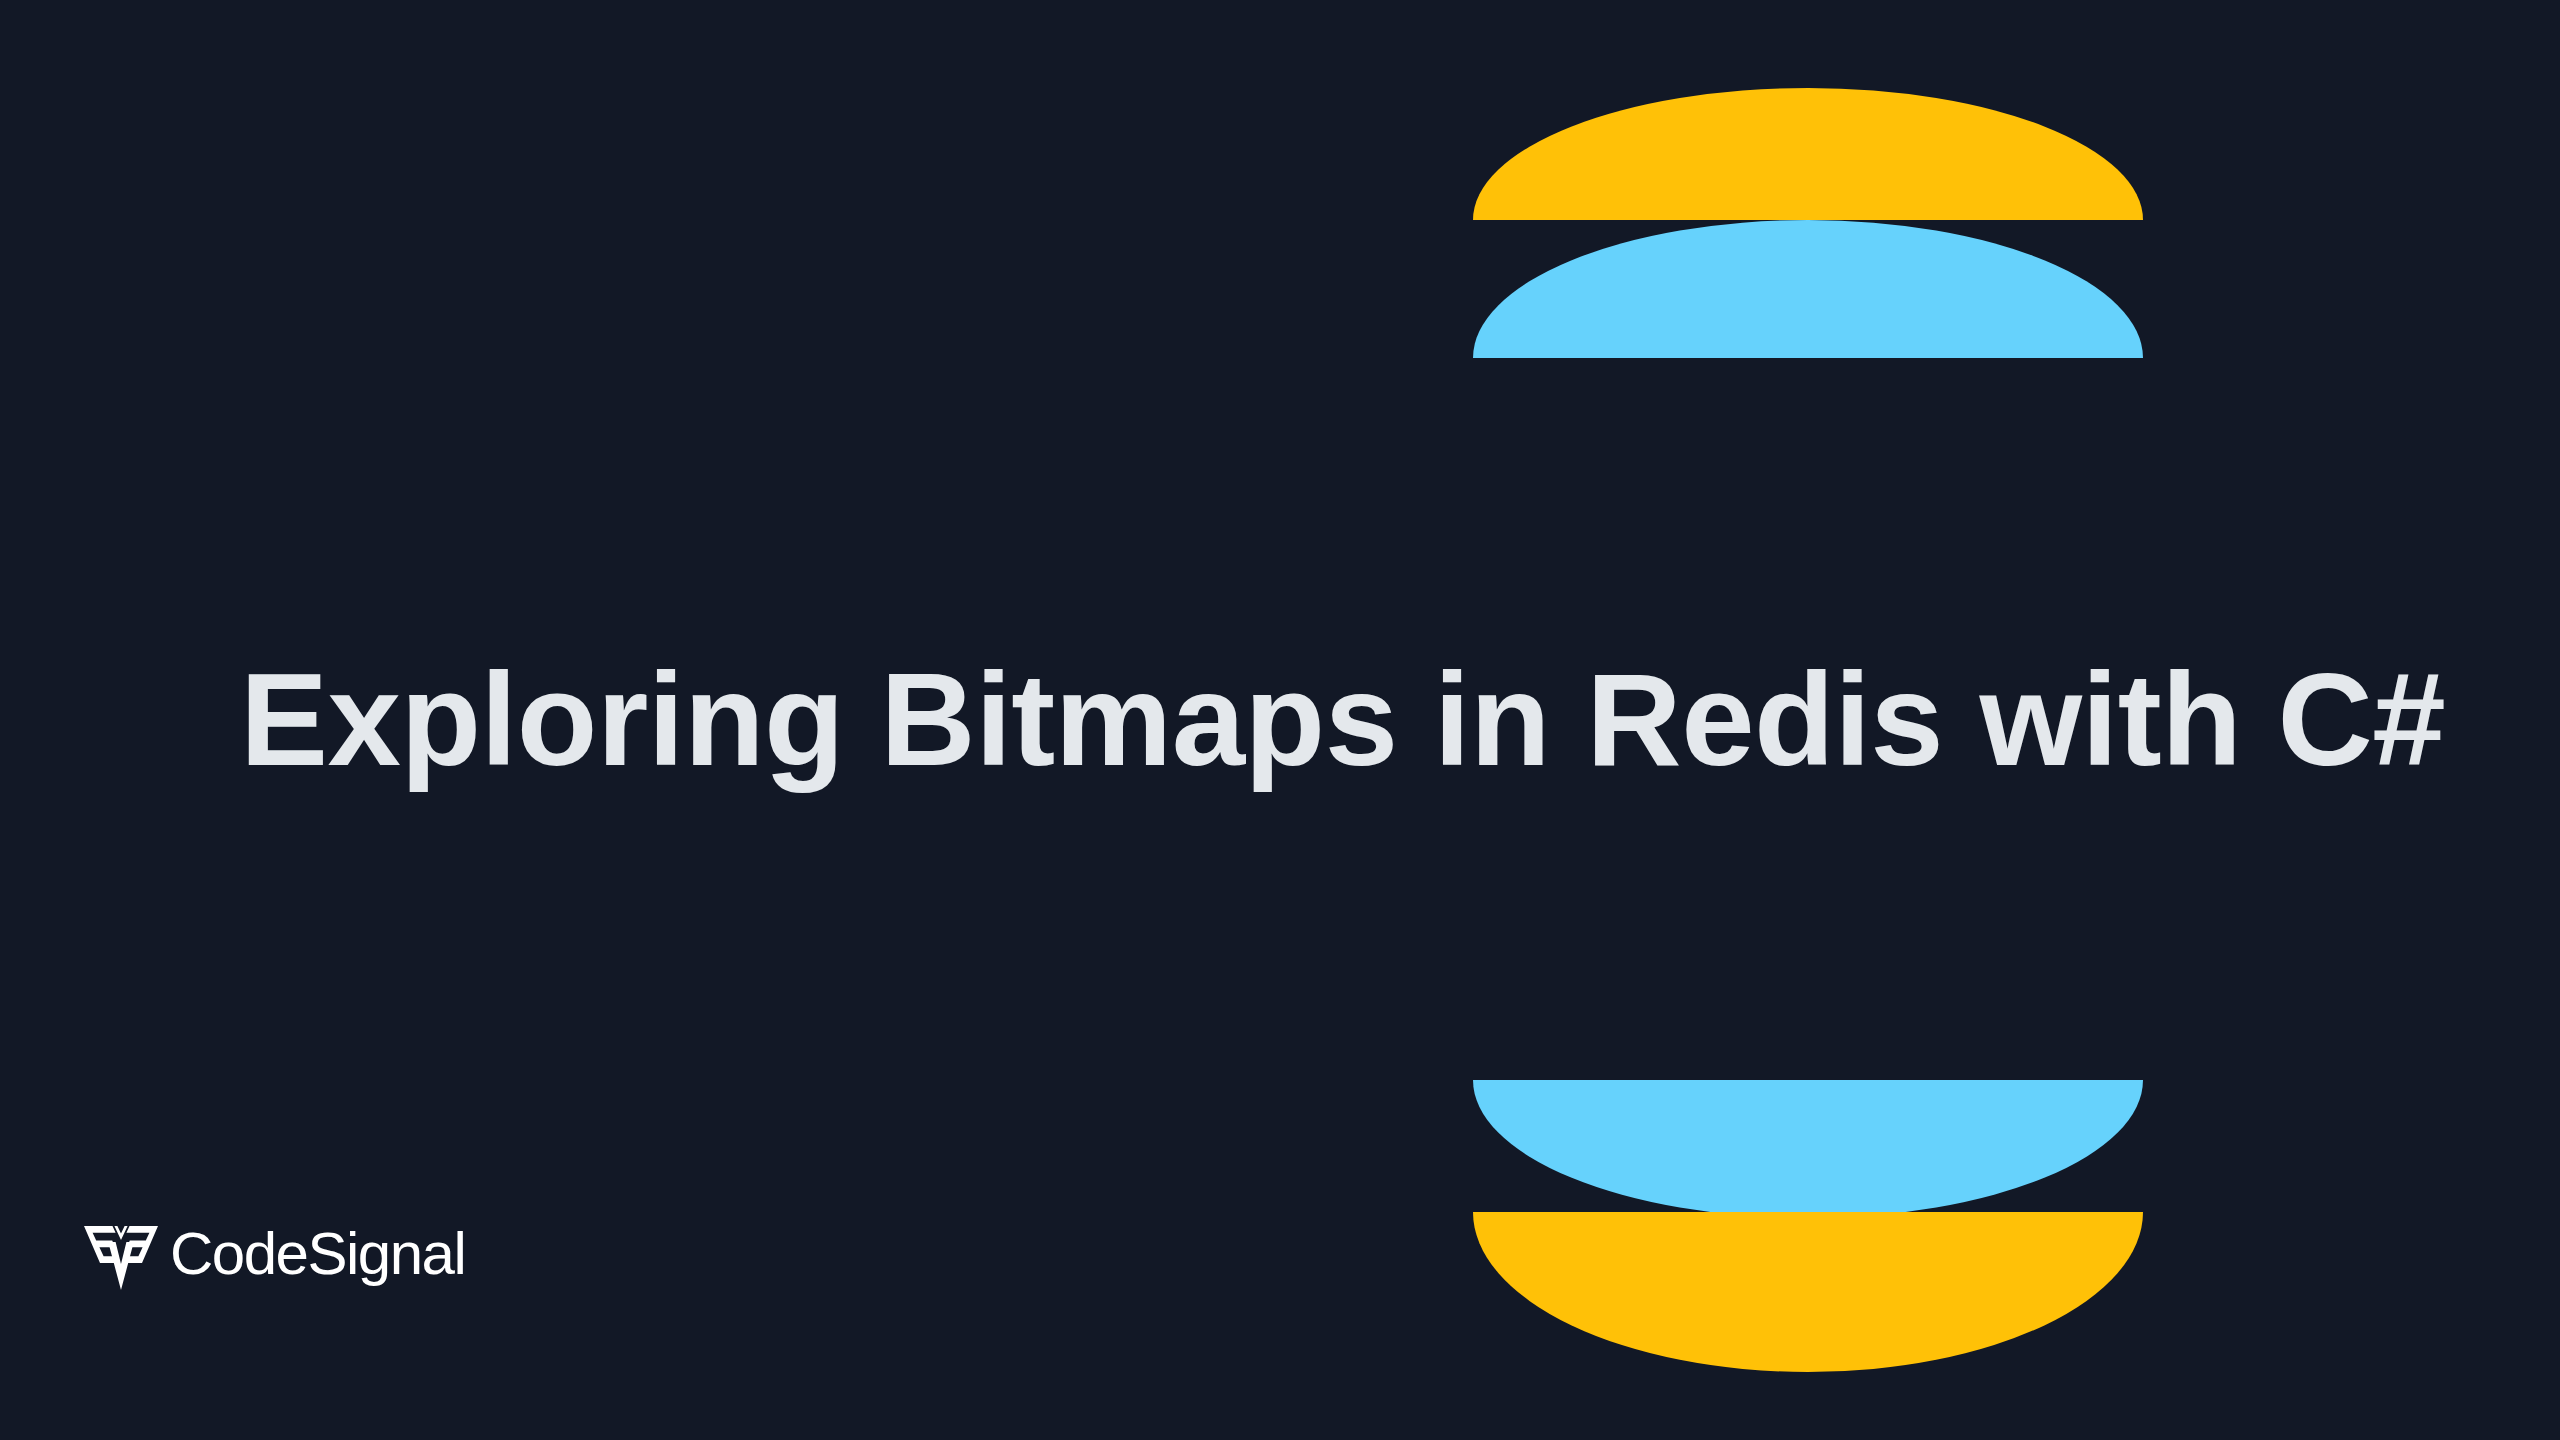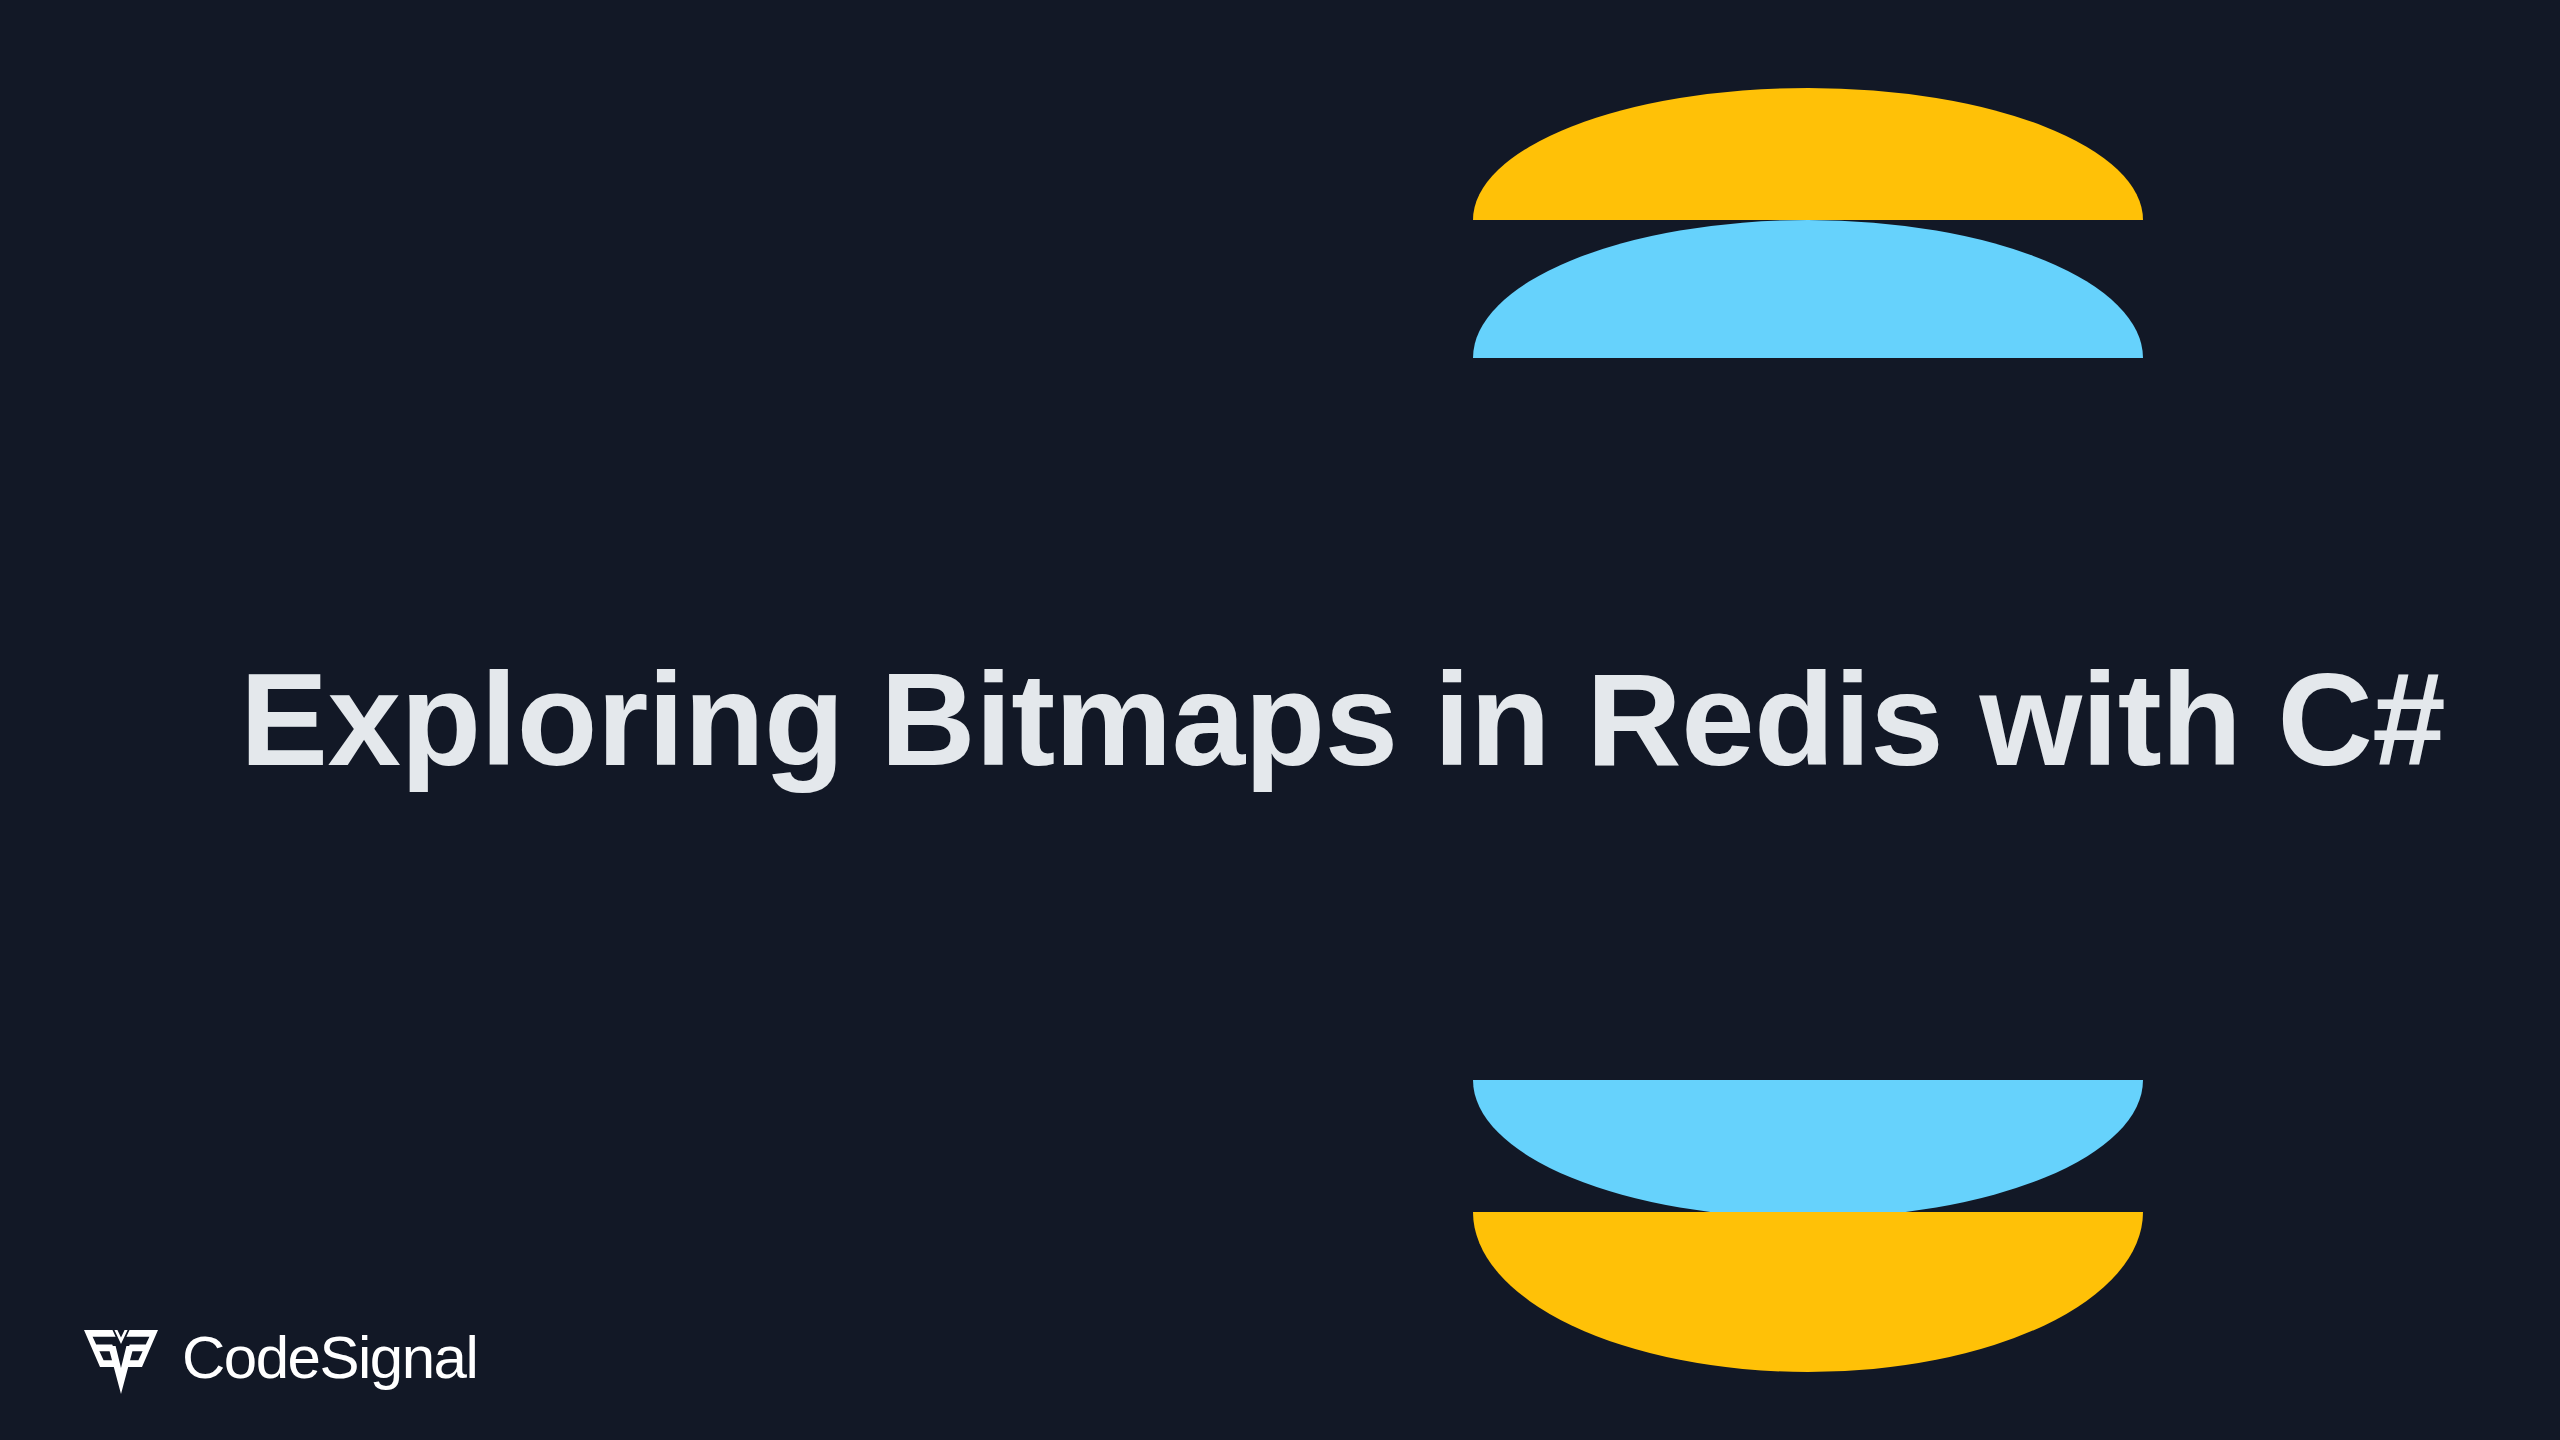--- a/index.html
+++ b/index.html
@@ -63,24 +63,24 @@
     line-height:1.1;
     letter-spacing:-0.5px;
     color:#E4E8EC;
     white-space:nowrap;
   }
 
   
   .brand {
     position:absolute;
     left:84px;
-    top:1320px;
+    top:1216px;
     display:flex;
     align-items:center;
-    gap:24px;
+    gap:12px;
     height:80px;
   }
   .brand-mark {
     width:74px;
     height:72px;
     display:block;
     flex:0 0 auto;
   }
   .brand-wordmark {
     font-family:"Liberation Sans", sans-serif;

